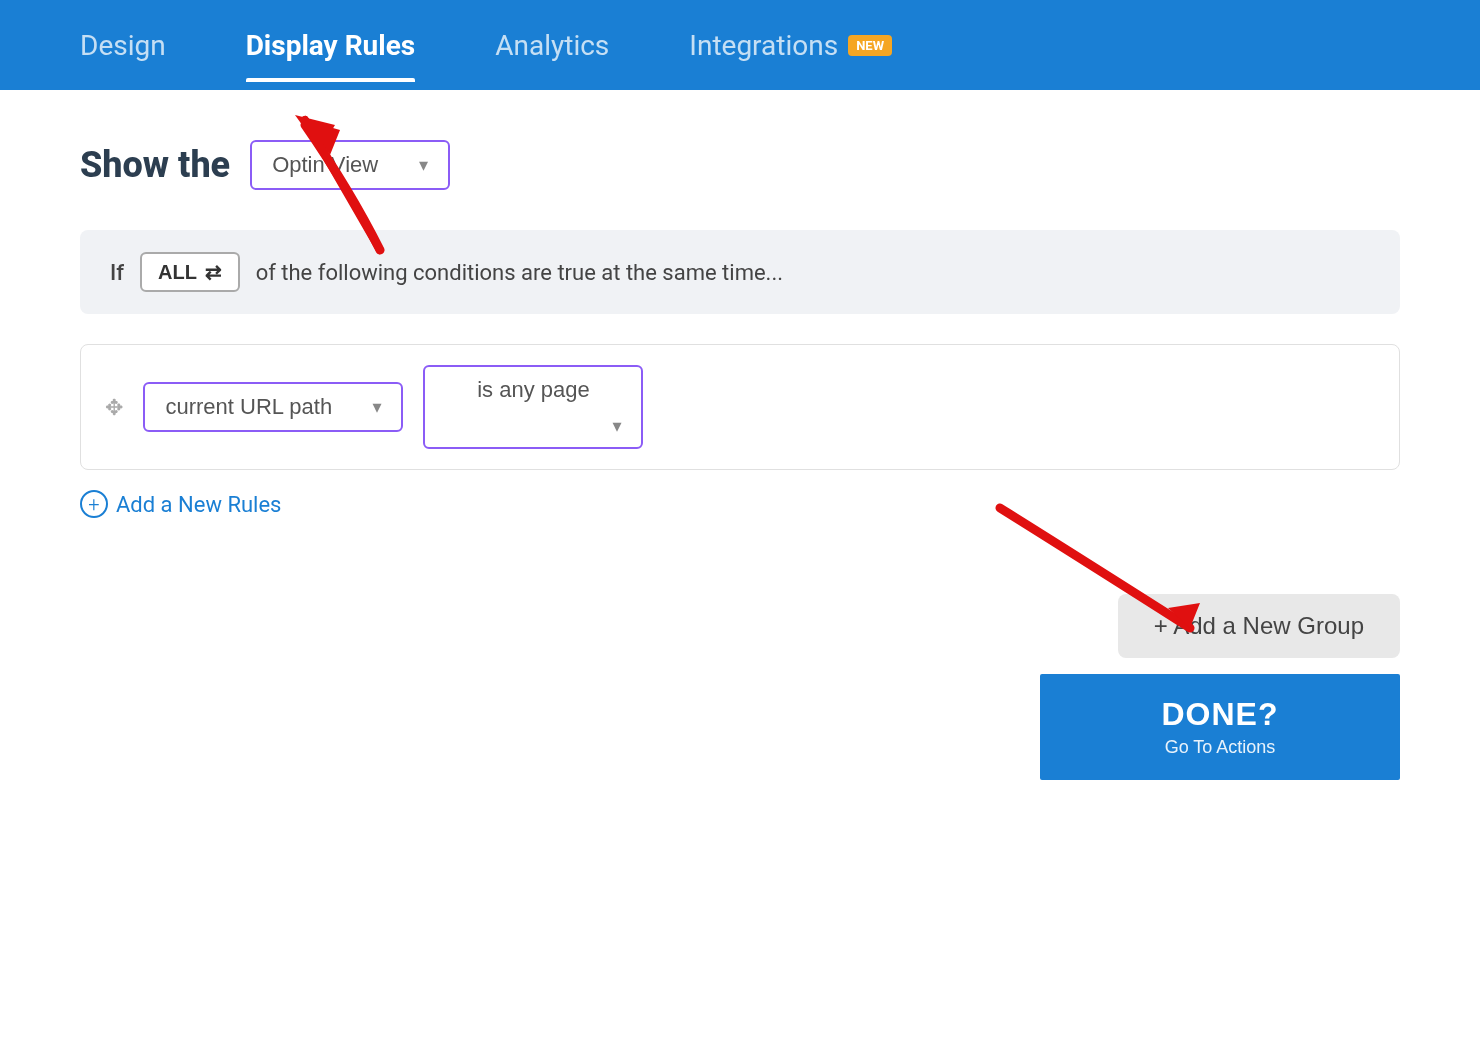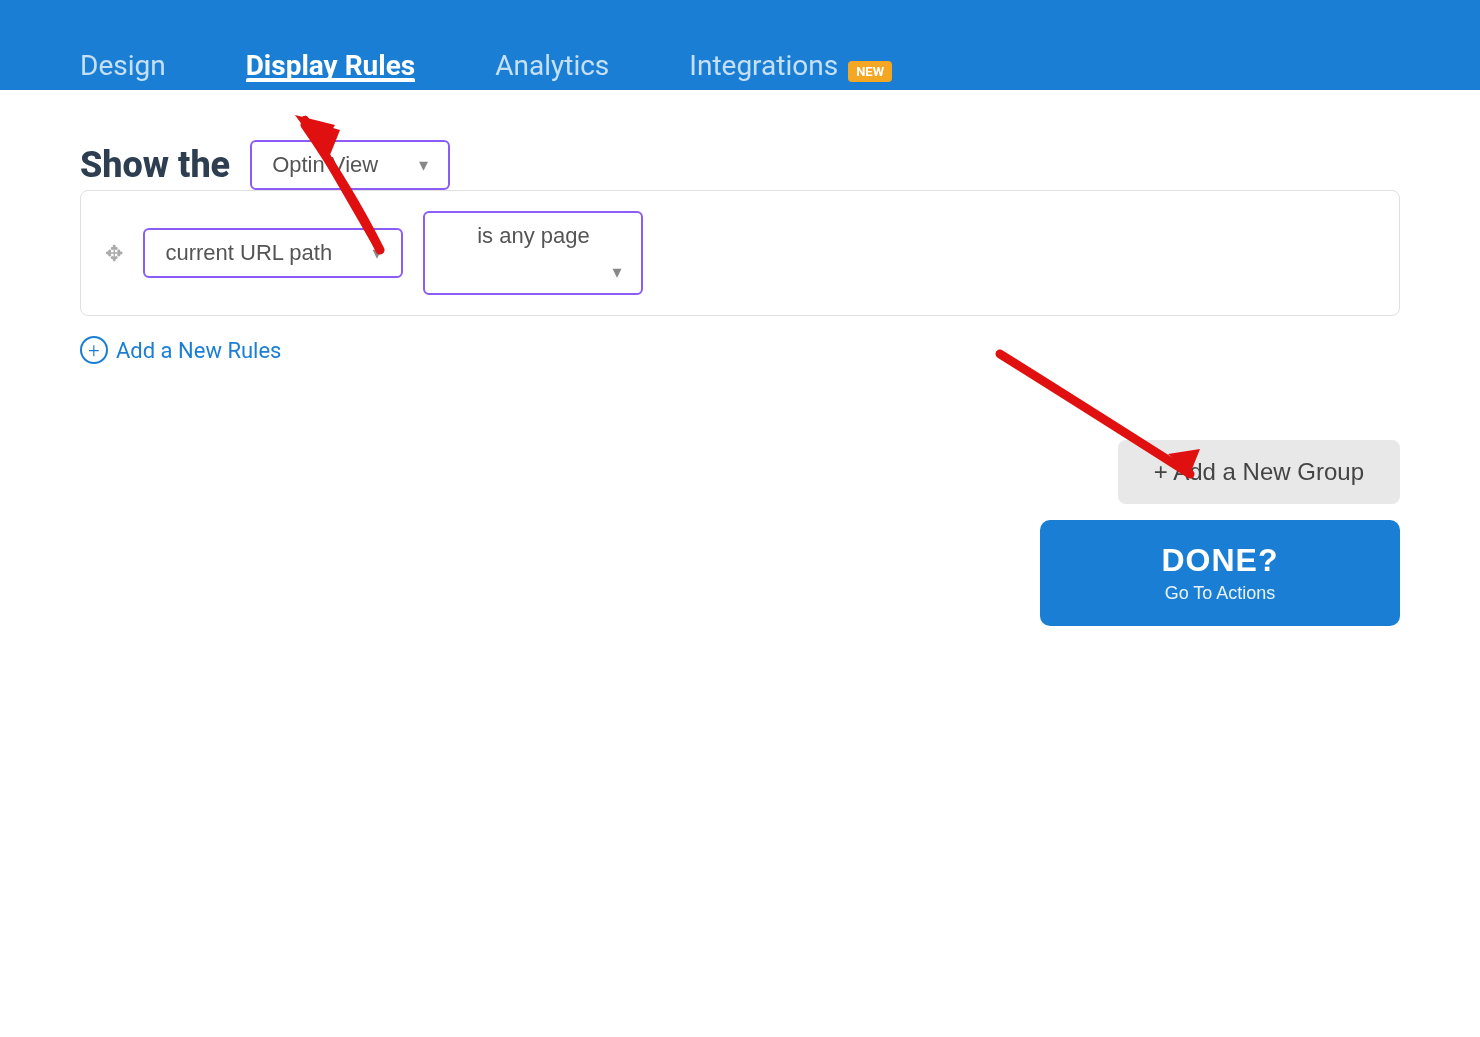--- a/index.html
+++ b/index.html
@@ -20,21 +20,21 @@
       height: 90px;
     }
     .nav-item {
       color: rgba(255,255,255,0.75);
       font-size: 28px;
       font-weight: 400;
       padding: 0 40px;
       cursor: pointer;
       height: 74px;
       display: flex;
-      align-items: flex-end;
+      align-items: center;
       position: relative;
     }
     .nav-item.active {
       color: #ffffff;
       font-weight: 700;
     }
     .nav-item.active::after {
       content: '';
       position: absolute;
       bottom: 0;
@@ -73,20 +73,21 @@
       background: #ffffff;
       min-height: calc(1037px - 90px);
       position: relative;
     }
 
     
     .show-row {
       display: flex;
       align-items: center;
       gap: 20px;
+      margin-bottom: 40px;
     }
     .show-label {
       font-size: 36px;
       font-weight: 800;
       color: #2c3e50;
     }
     .dropdown-btn {
       display: flex;
       align-items: center;
       gap: 12px;
@@ -184,21 +185,21 @@
       border-radius: 8px;
       padding: 18px 36px;
       font-size: 24px;
       color: #444;
       cursor: pointer;
       font-weight: 500;
     }
     .done-btn {
       background: #1a7fd4;
       border: none;
-      border-radius: 10px;
+      border-radius: 2px;
       padding: 22px 60px;
       cursor: pointer;
       text-align: center;
       min-width: 360px;
     }
     .done-btn .done-title {
       display: block;
       color: white;
       font-size: 32px;
       font-weight: 800;
@@ -271,20 +272,28 @@
   </svg>
 
   <div class="show-row">
     <span class="show-label">Show the</span>
     <button class="dropdown-btn">
       <span>Optin View</span>
       <span class="chevron">▾</span>
     </button>
   </div>
 
+  <div class="condition-bar">
+    <span style="font-weight:500;">If</span>
+    <button class="all-btn">
+      <span>ALL</span>
+      <span>⇄</span>
+    </button>
+    <span>of the following conditions are true at the same time...</span>
+  </div>
 
   <div class="rule-row">
     <span class="drag-handle">✥</span>
     <button class="dropdown-btn" style="min-width:260px;">
       <span>current URL path</span>
       <span class="chevron">▾</span>
     </button>
     <button class="dropdown-btn" style="min-width:220px;flex-direction:column;">
       <span>is any page</span>
       <span class="chevron">▾</span>

